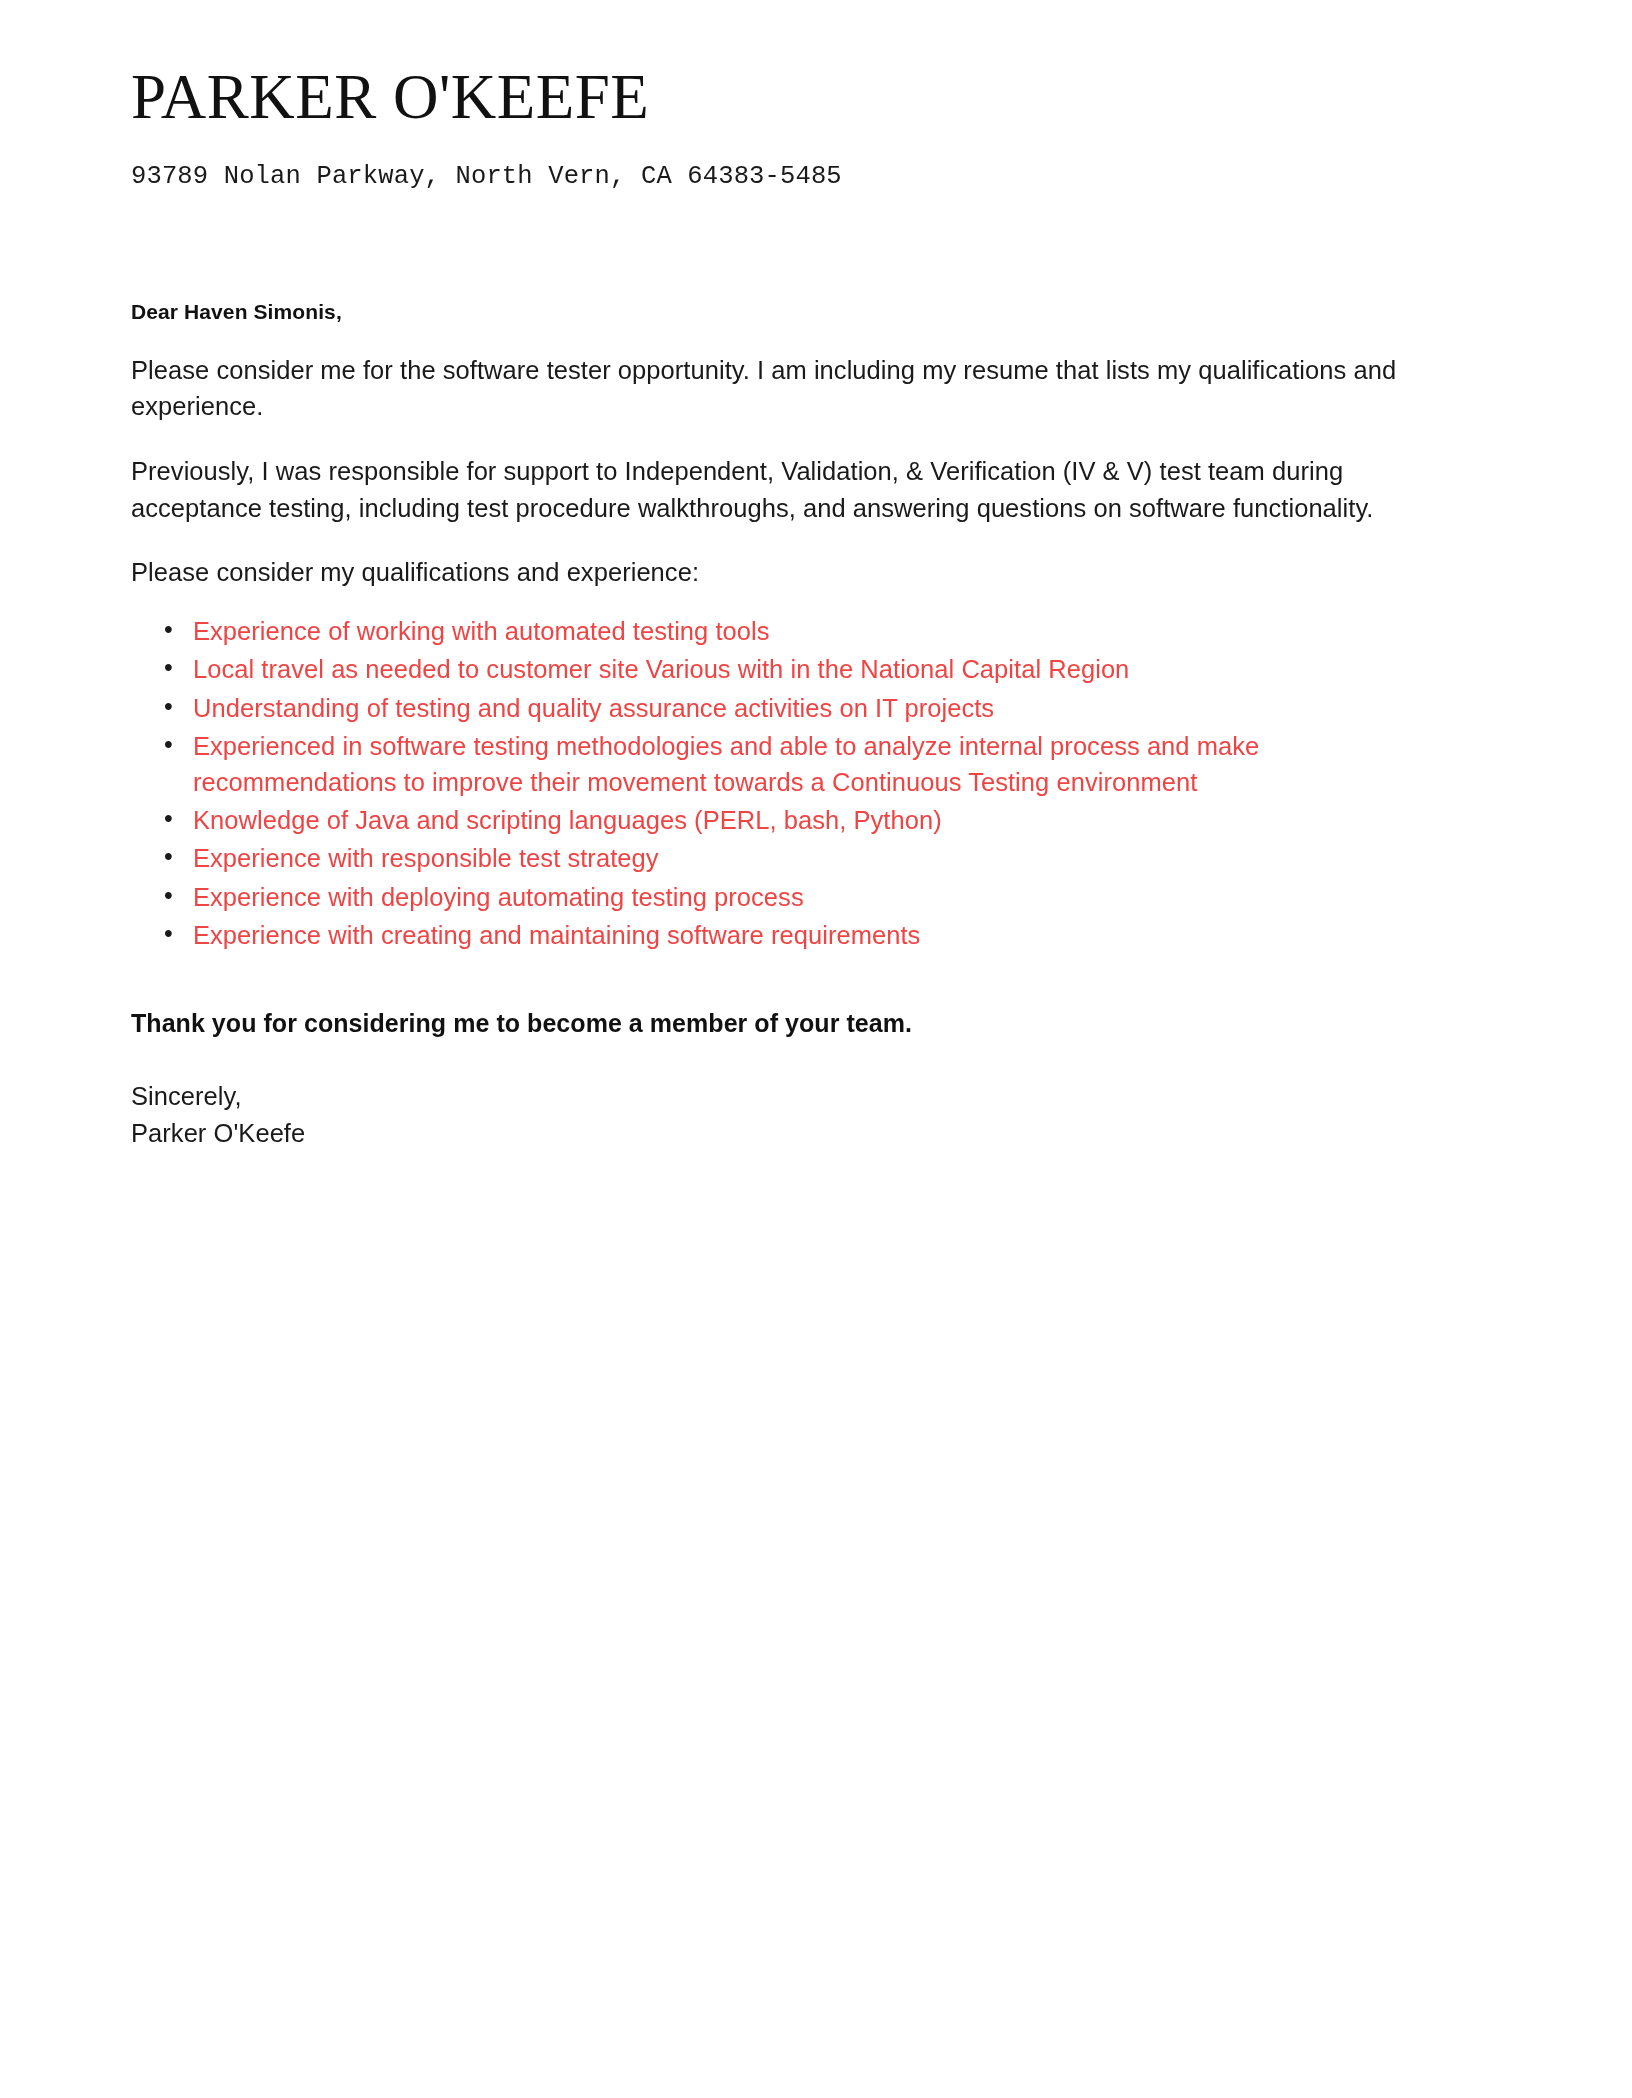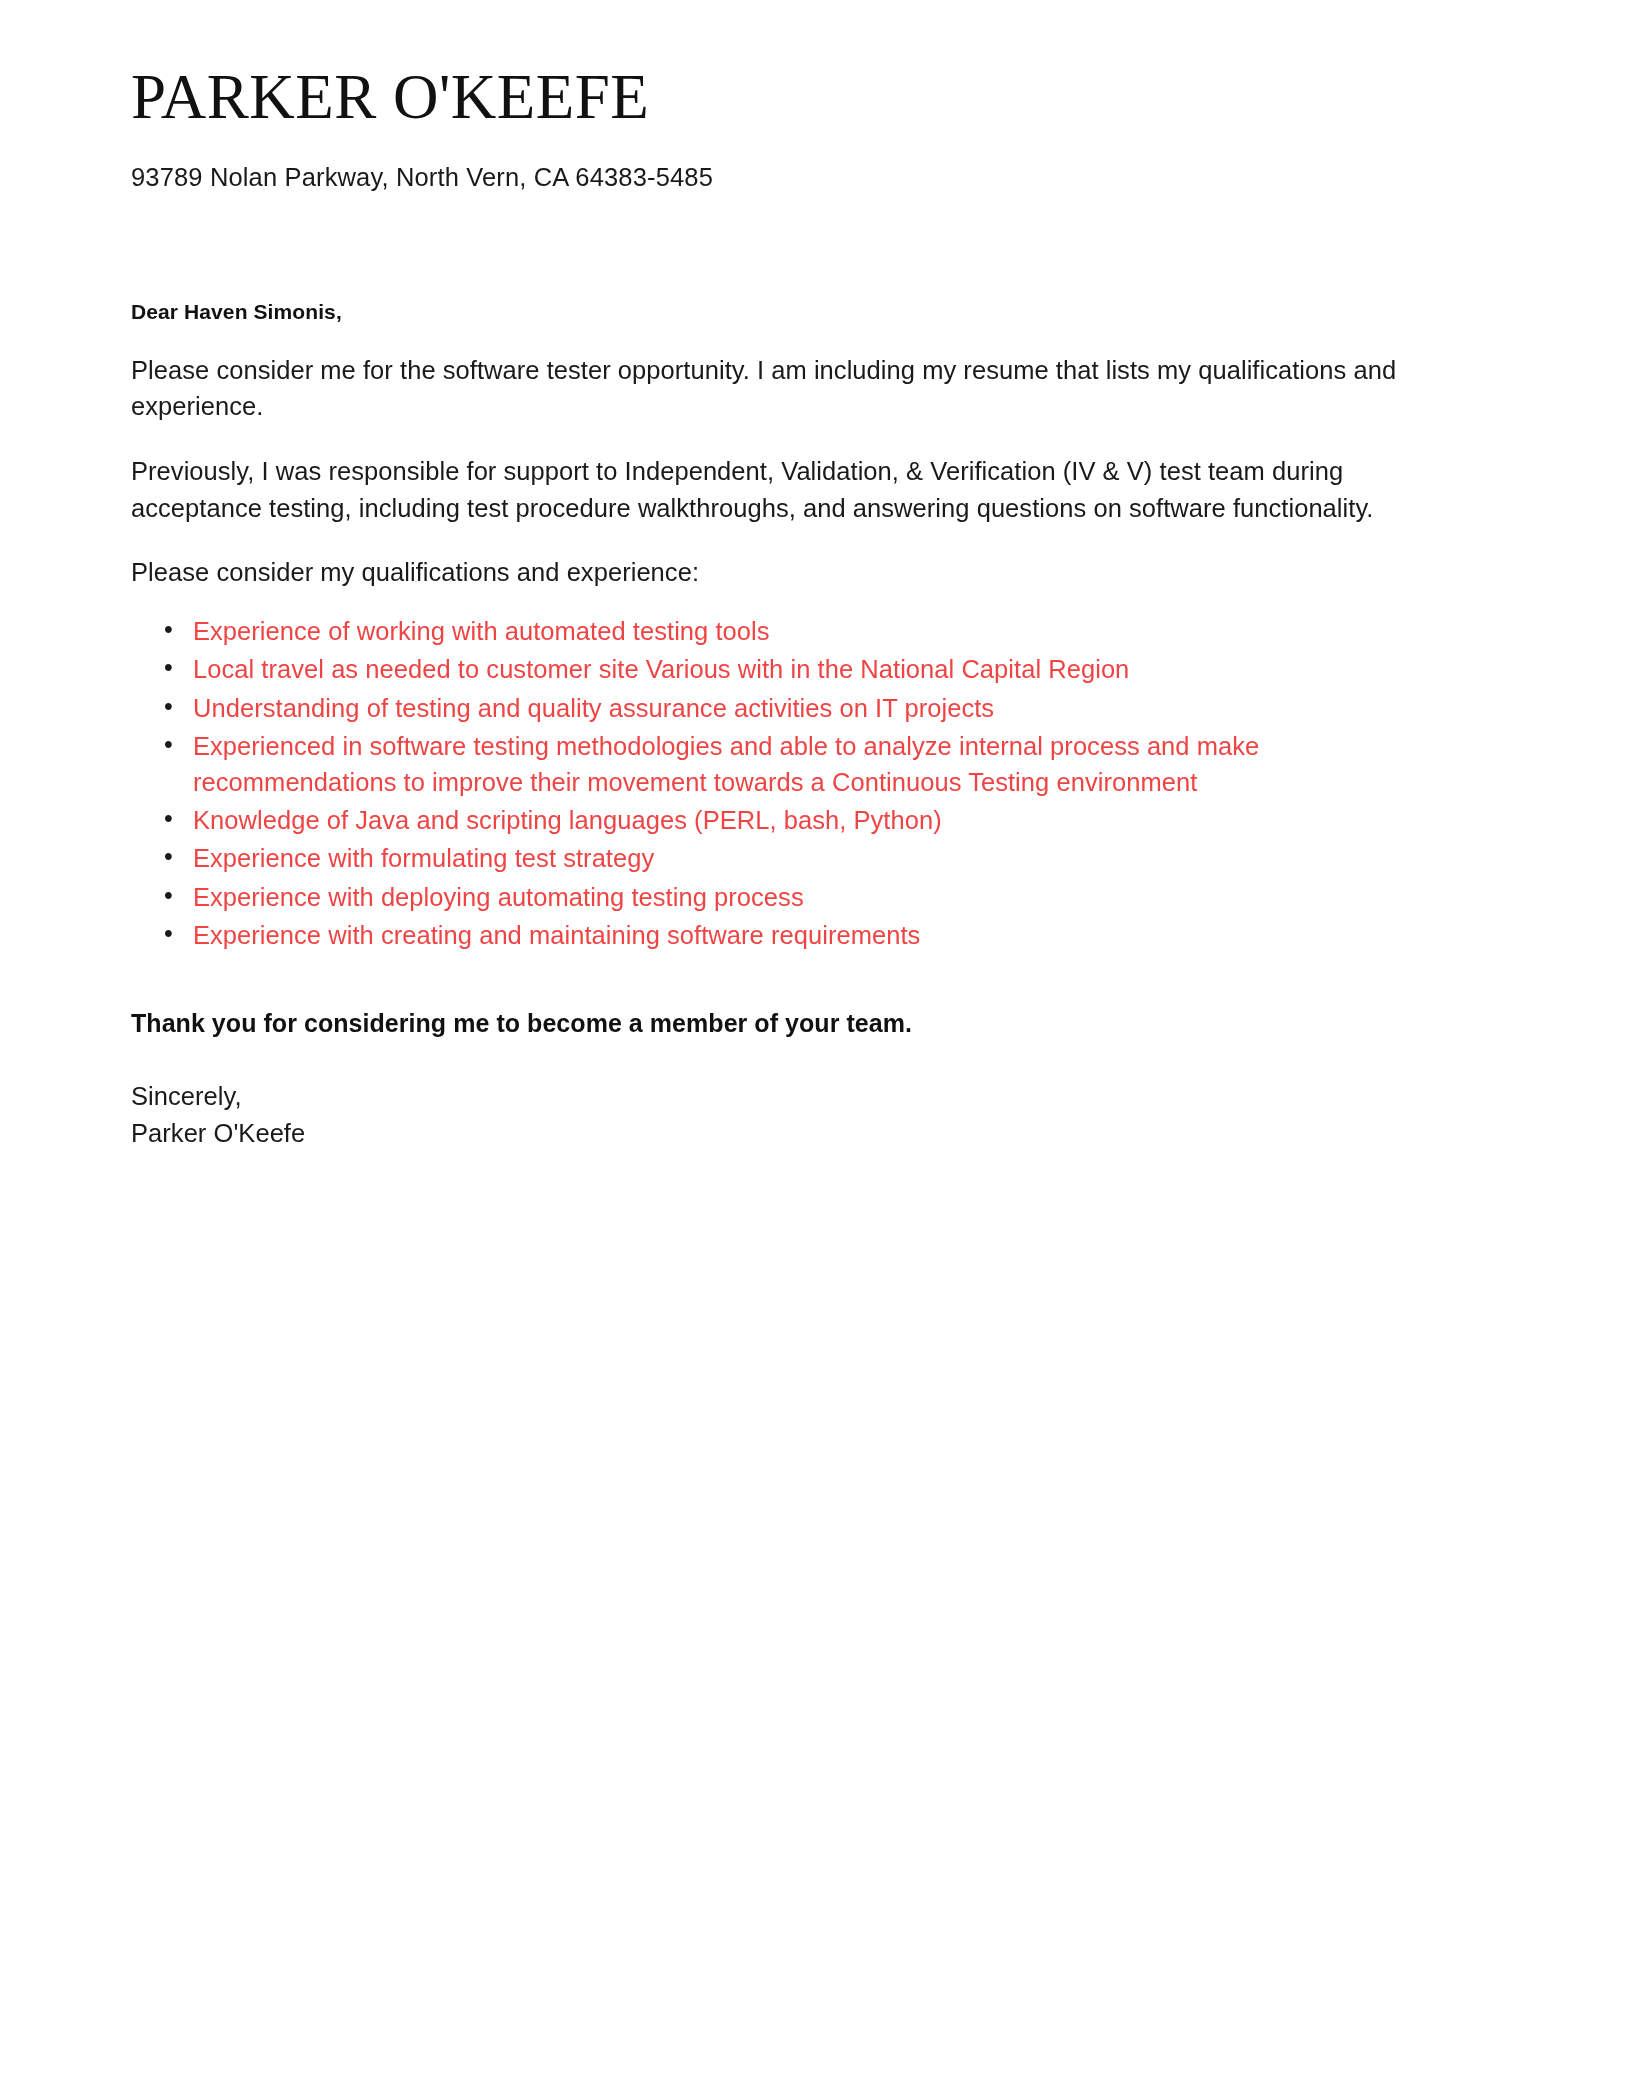--- a/index.html
+++ b/index.html
@@ -34,21 +34,21 @@
     font-family: "Liberation Serif", "DejaVu Serif", serif;
     font-size: 63px;
     line-height: 1.12;
     font-weight: 400;
     letter-spacing: 0.5px;
     margin: 0 0 6px 0;
     white-space: nowrap;
     color: #111111;
   }
   .address-line {
-    font-family: Liberation Sans, sans-serif;
+    font-family: Liberation Mono, monospace;
     font-size: 25.5px;
     line-height: 1.45;
     font-weight: 400;
     margin: 26px 0 0 0;
     color: #1a1a1a;
     letter-spacing: 0.15px;
   }
   .salutation {
     font-family: "Liberation Sans", sans-serif;
     font-size: 21px;
@@ -135,21 +135,21 @@
     <p class="body-par par-narrow">Previously, I was responsible for support to Independent, Validation, &amp; Verification (IV &amp; V) test team during acceptance testing, including test procedure walkthroughs, and answering questions on software functionality.</p>
 
     <p class="body-par par-wide">Please consider my qualifications and experience:</p>
 
     <ul class="qual-list">
       <li>Experience of working with automated testing tools</li>
       <li>Local travel as needed to customer site Various with in the National Capital Region</li>
       <li>Understanding of testing and quality assurance activities on IT projects</li>
       <li>Experienced in software testing methodologies and able to analyze internal process and make recommendations to improve their movement towards a Continuous Testing environment</li>
       <li>Knowledge of Java and scripting languages (PERL, bash, Python)</li>
-      <li>Experience with formulating test strategy</li>
+      <li>Experience with responsible test strategy</li>
       <li>Experience with deploying automating testing process</li>
       <li>Experience with creating and maintaining software requirements</li>
     </ul>
 
     <p class="closing-bold">Thank you for considering me to become a member of your team.</p>
 
     <div class="signature-block">
       <p class="signature-line">Sincerely,</p>
       <p class="signature-line">Parker O'Keefe</p>
     </div>

